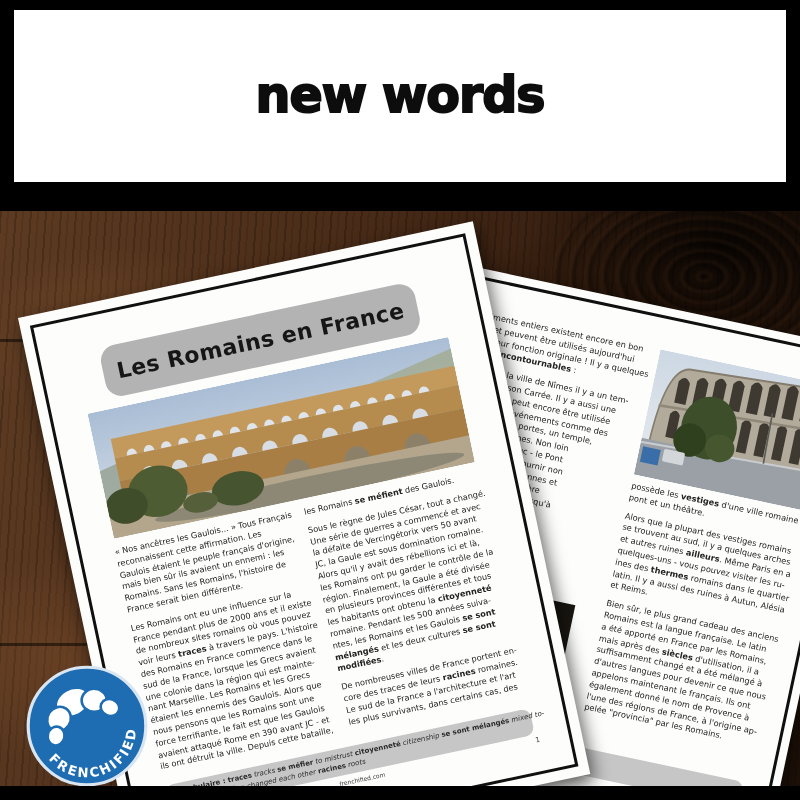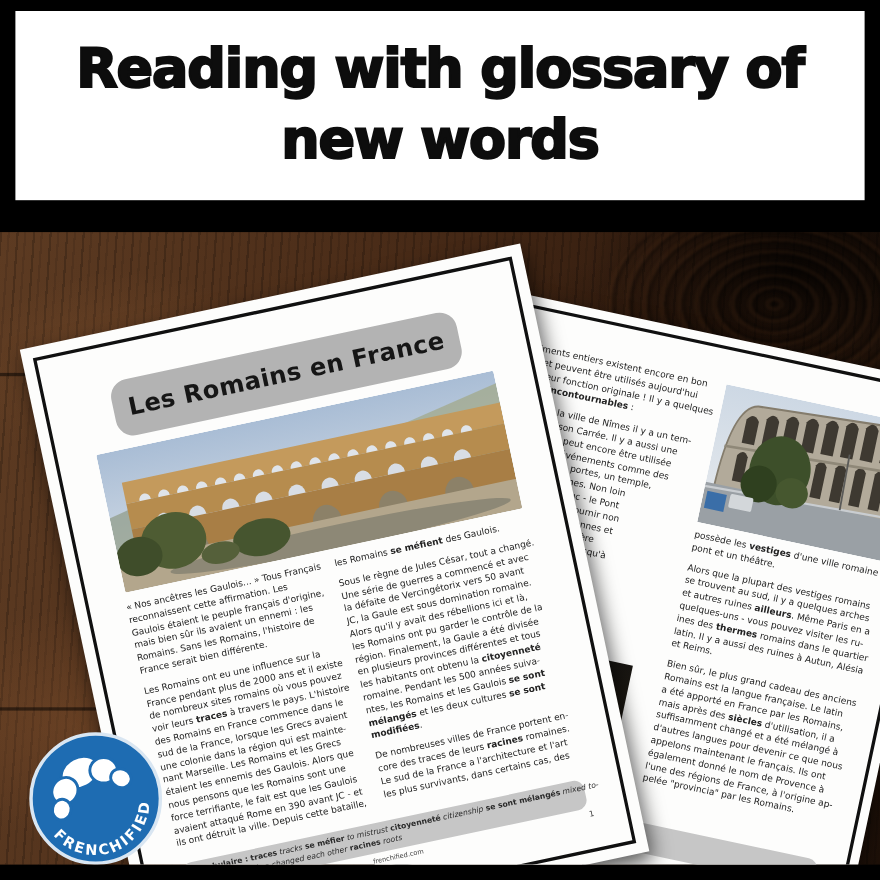--- a/index.html
+++ b/index.html
@@ -62,21 +62,20 @@
       background:linear-gradient(160deg,#101010 0%,#1c1812 45%,#000 100%);position:relative;overflow:hidden;}
   .photo-dark::before{content:"";position:absolute;left:6px;top:4px;width:14px;height:52px;
       background:#d8cfb6;transform:rotate(14deg);opacity:.85;}
   
   .logo{position:absolute;left:24px;top:452px;width:126px;height:126px;z-index:5;}
 </style>
 </head>
 <body>
 
 <div class="banner">
-  <div>Reading with glossary of</div>
   <div>new words</div>
 </div>
 
 <div class="wood">
   <div class="knot knot1"></div>
   <div class="knot knot2"></div>
   <div class="plank" style="left:0;top:128px;width:150px;"></div>
   <div class="plank" style="left:0;top:432px;width:120px;"></div>
 
   <div class="page page-right" style="top:51px;">

